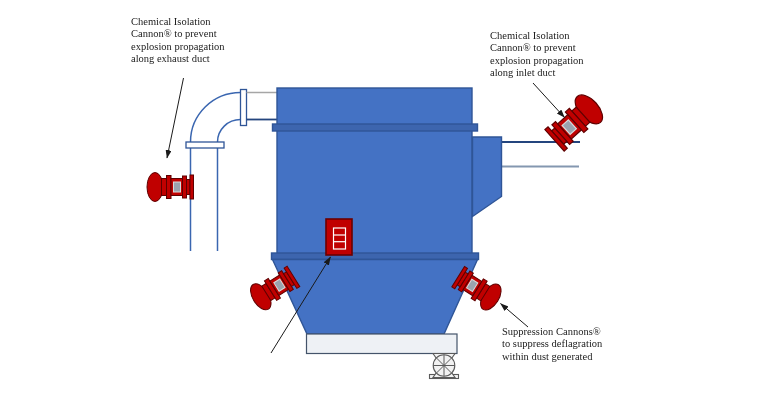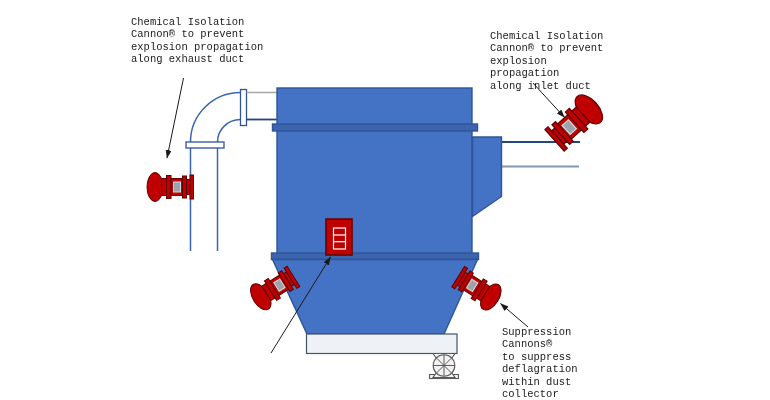--- a/index.html
+++ b/index.html
@@ -1,18 +1,18 @@
 <!DOCTYPE html>
 <html><head>
 <meta charset="utf-8">
 <style>
   html,body{margin:0;padding:0;background:#ffffff;}
   .stage{
     position:relative;width:618px;height:400px;background:#ffffff;overflow:hidden;
-    font-family:Liberation Mono, monospace;
+    font-family:Liberation Serif, serif;
   }
   .diagram-svg{position:absolute;left:0;top:0;}
   .label{
     position:absolute;font-size:10.5px;line-height:12.4px;color:#1b1b1b;
     white-space:pre-line;letter-spacing:0px;
   }
   
   .outline{stroke:#2F5597;stroke-width:1.4;}
   .duct{stroke:#3A66B0;stroke-width:1.5;fill:none;}
   .flange{fill:#ffffff;stroke:#2F5597;stroke-width:1.3;}
@@ -109,14 +109,14 @@
 along exhaust duct</div>
 
   <div class="label" style="left:490px;top:30px;">Chemical Isolation
 Cannon® to prevent
 explosion propagation
 along inlet duct</div>
 
 
   <div class="label" style="left:502px;top:326px;">Suppression Cannons®
 to suppress deflagration
-within dust collector</div>
+within dust generated</div>
 </div>
 
 </body></html>

